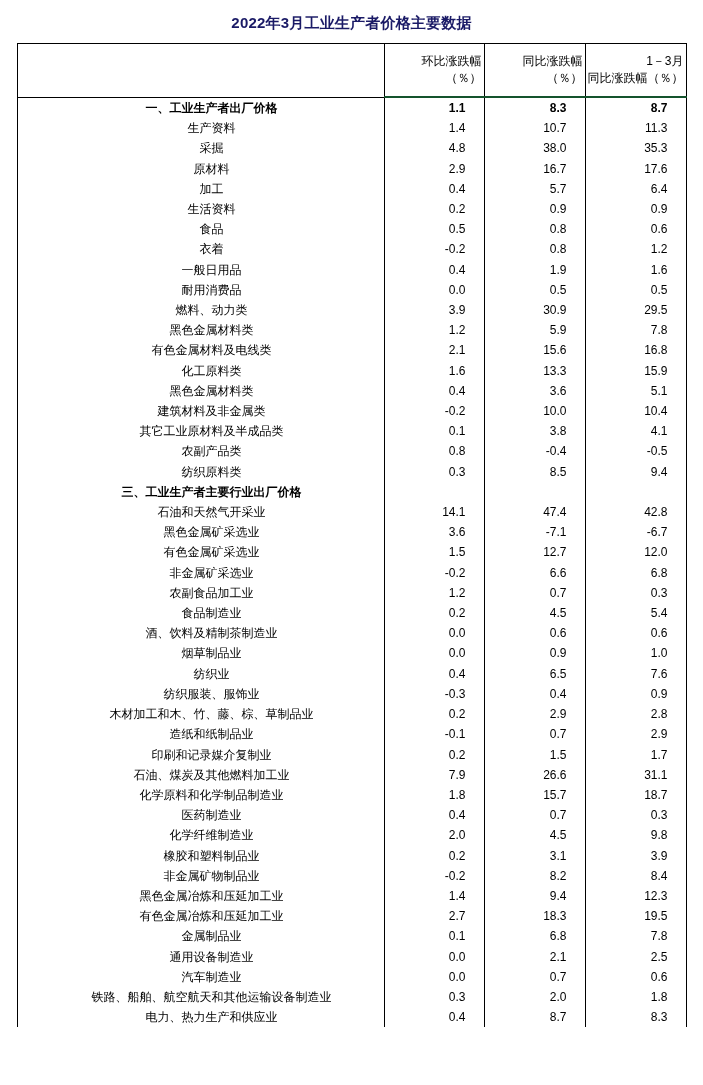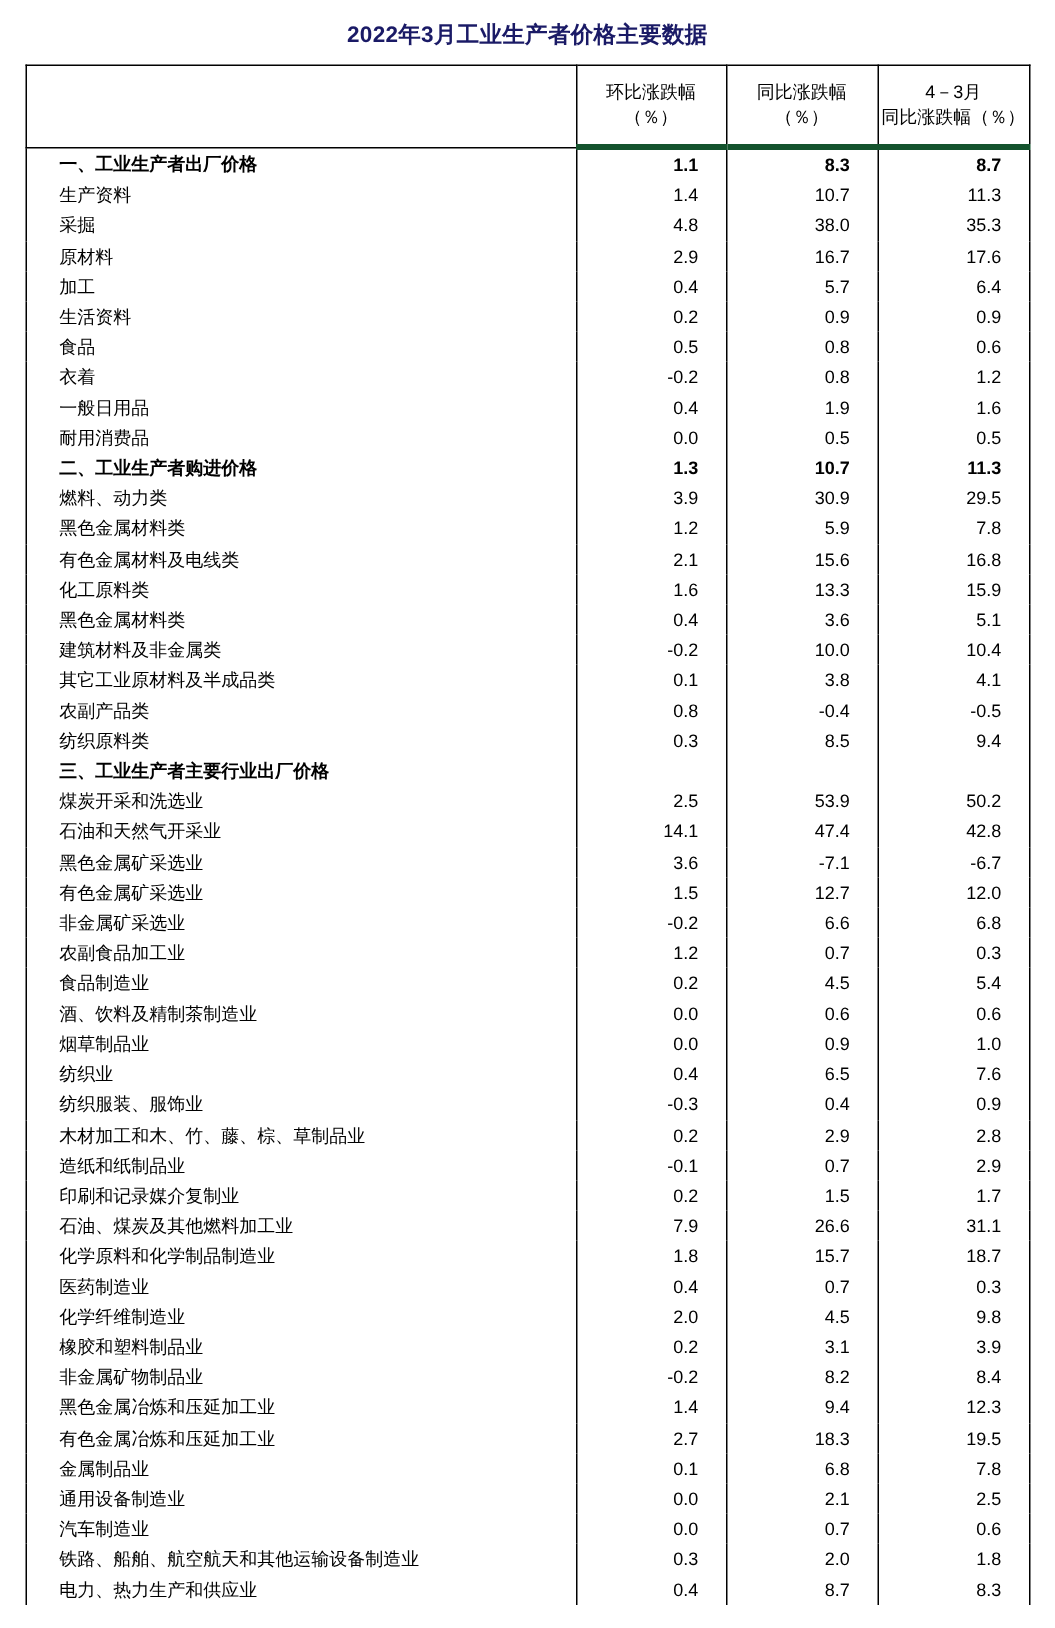--- a/index.html
+++ b/index.html
@@ -54,35 +54,36 @@
     height: 42px;
   }
   thead th.blank {
     border-left: 1px solid #000;
     border-right: 1px solid #000;
     border-top: 1px solid #000;
     border-bottom: 1px solid #000;
   }
   thead th.hcol {
     border-top: 1px solid #000;
-    border-bottom: 4px solid #14532d;
+    border-bottom: 2px solid #14532d;
     border-right: 1px solid #000;
+    text-align: right;
   }
   tbody td {
     padding: 0;
     height: 20.2px;
     line-height: 20.2px;
     font-size: 12px;
     vertical-align: middle;
   }
   tbody td.label {
     border-left: 1px solid #000;
     border-right: 1px solid #000;
     padding-left: 22px;
-    text-align: left;
+    text-align: center;
     white-space: nowrap;
   }
   tbody td.num {
     border-right: 1px solid #000;
     text-align: right;
     padding-right: 18px;
     white-space: nowrap;
   }
   .bold { font-weight: bold; }
   .ind0 { padding-left: 6px; }
@@ -110,21 +111,21 @@
         <th class="blank"></th>
         <th class="hcol">
           <span class="hdr-line1">环比涨跌幅</span>
           <span class="hdr-line2">（％）</span>
         </th>
         <th class="hcol">
           <span class="hdr-line1">同比涨跌幅</span>
           <span class="hdr-line2">（％）</span>
         </th>
         <th class="hcol">
-          <span class="hdr-line1">4－3月</span>
+          <span class="hdr-line1">1－3月</span>
           <span class="hdr-line2">同比涨跌幅（％）</span>
         </th>
       </tr>
     </thead>
     <tbody id="table-body">
         <tr>
           <td class="label ind0 bold">一、工业生产者出厂价格</td>
           <td class="num bold">1.1</td>
           <td class="num bold">8.3</td>
           <td class="num bold">8.7</td>
@@ -177,26 +178,20 @@
           <td class="num">1.9</td>
           <td class="num">1.6</td>
         </tr>
         <tr>
           <td class="label ind2">耐用消费品</td>
           <td class="num">0.0</td>
           <td class="num">0.5</td>
           <td class="num">0.5</td>
         </tr>
         <tr>
-          <td class="label ind0 bold">二、工业生产者购进价格</td>
-          <td class="num bold">1.3</td>
-          <td class="num bold">10.7</td>
-          <td class="num bold">11.3</td>
-        </tr>
-        <tr>
           <td class="label ind1">燃料、动力类</td>
           <td class="num">3.9</td>
           <td class="num">30.9</td>
           <td class="num">29.5</td>
         </tr>
         <tr>
           <td class="label ind1">黑色金属材料类</td>
           <td class="num">1.2</td>
           <td class="num">5.9</td>
           <td class="num">7.8</td>
@@ -243,26 +238,20 @@
           <td class="num">8.5</td>
           <td class="num">9.4</td>
         </tr>
         <tr>
           <td class="label ind0 bold">三、工业生产者主要行业出厂价格</td>
           <td class="num bold"></td>
           <td class="num bold"></td>
           <td class="num bold"></td>
         </tr>
         <tr>
-          <td class="label ind1">煤炭开采和洗选业</td>
-          <td class="num">2.5</td>
-          <td class="num">53.9</td>
-          <td class="num">50.2</td>
-        </tr>
-        <tr>
           <td class="label ind1">石油和天然气开采业</td>
           <td class="num">14.1</td>
           <td class="num">47.4</td>
           <td class="num">42.8</td>
         </tr>
         <tr>
           <td class="label ind1">黑色金属矿采选业</td>
           <td class="num">3.6</td>
           <td class="num">-7.1</td>
           <td class="num">-6.7</td>

